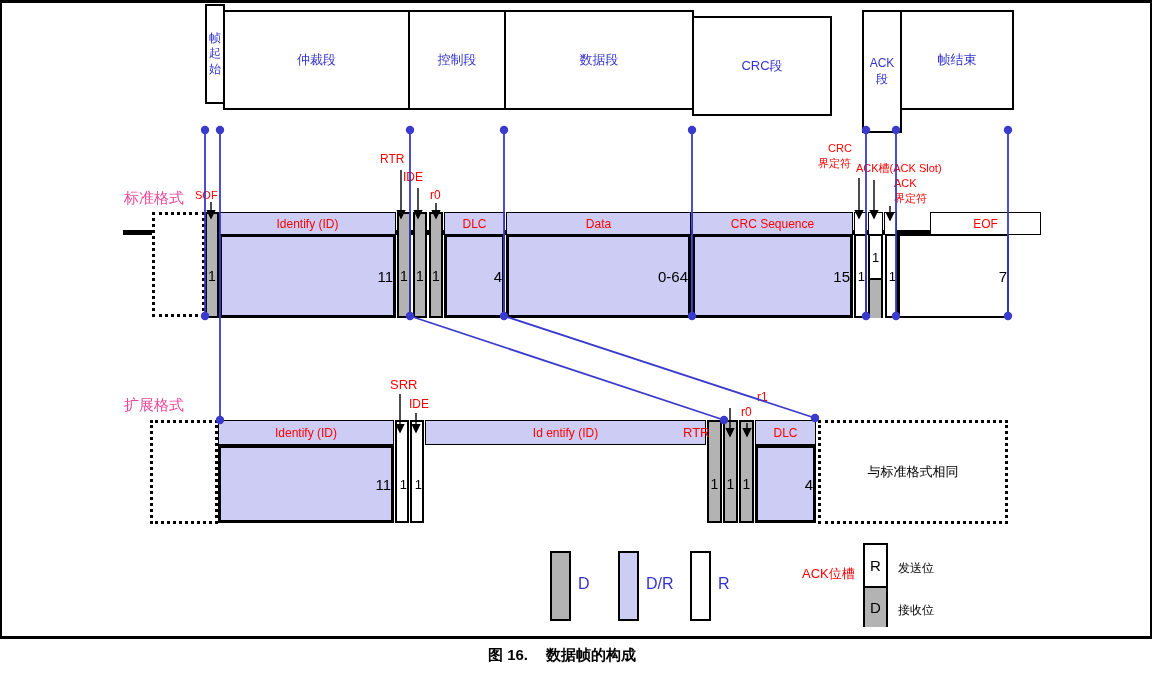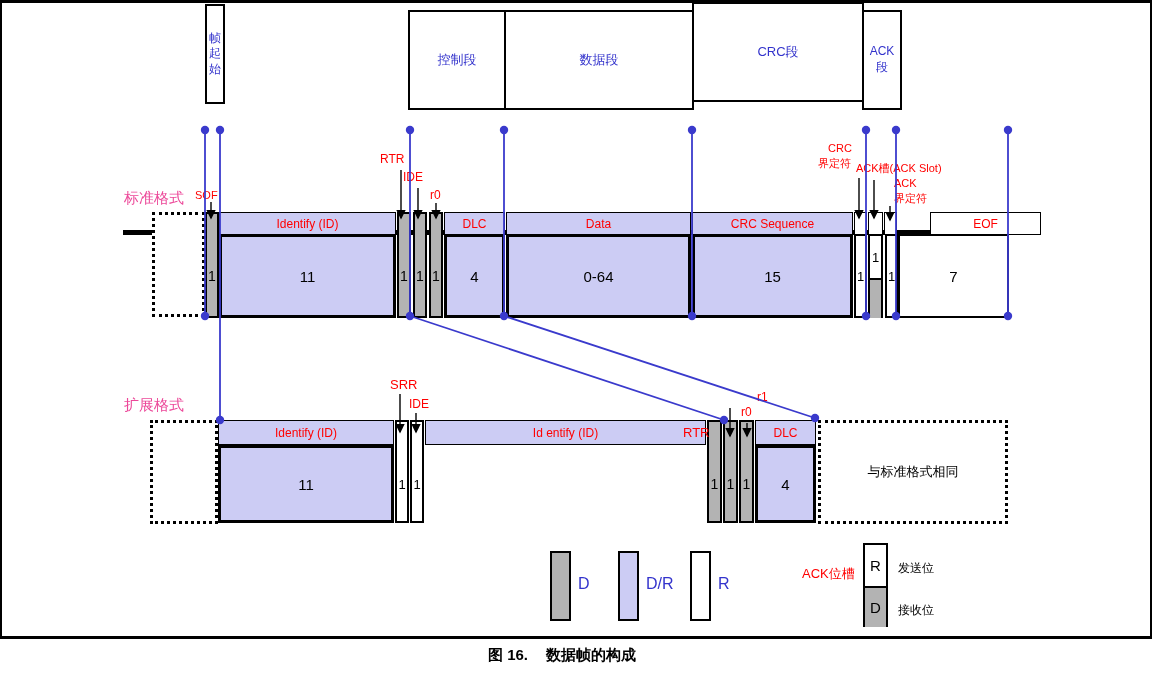--- a/index.html
+++ b/index.html
@@ -8,21 +8,21 @@
   .abs{position:absolute;box-sizing:border-box;}
   .framebar{background:#000;}
   .hdr{border:2px solid #000;background:#fff;color:#3333CC;display:flex;align-items:center;
        justify-content:center;text-align:center;font-size:13px;line-height:1.25;z-index:10;}
   .hdr.vert{word-break:break-all;font-size:12px;padding:0 2px;line-height:1.3;}
   .strip{border:1px solid #000;display:flex;align-items:center;justify-content:center;
          font-size:12px;color:#FF0000;white-space:nowrap;z-index:10;}
   .strip.purple{background:#CCCCF4;}
   .strip.white{background:#fff;}
   .vbox{border:3px solid #000;background:#CCCCF4;display:flex;align-items:center;
-        justify-content:center;font-size:15px;color:#000;z-index:10;}
+        justify-content:flex-end;font-size:15px;color:#000;z-index:10;}
   .vbox.thin{border-width:2px;background:#fff;}
   .graycol{background:#B3B3B3;border:2px solid #000;display:flex;align-items:center;
            justify-content:center;font-size:14px;color:#000;z-index:10;}
   .dotted{border:3px dotted #000;background:#fff;z-index:8;display:flex;align-items:center;
           justify-content:center;font-size:13px;color:#000;}
   .redlab{position:absolute;color:#FF0000;font-size:11px;white-space:nowrap;z-index:30;line-height:1.1;}
   .title{position:absolute;color:#ec4899;font-size:15px;white-space:nowrap;z-index:12;}
   .thickline{background:#000;z-index:6;}
   .legend-label{position:absolute;color:#3333CC;font-size:16px;z-index:12;}
   .blk-label{position:absolute;color:#000;font-size:12px;z-index:12;}
@@ -37,31 +37,37 @@
 <div id="stage">
 
   <div class="abs framebar" style="left:0;top:0;width:1152px;height:3px;"></div>
   <div class="abs framebar" style="left:0;top:0;width:2px;height:639px;"></div>
   <div class="abs framebar" style="left:1150px;top:0;width:2px;height:639px;"></div>
   <div class="abs framebar" style="left:0;top:636px;width:1152px;height:3px;"></div>
 
   <div class="abs hdr vert" style="left:205px;top:4px;width:20px;height:100px;">
       <span>帧起始</span>
     </div>
+  <div class="abs hdr" style="left:223px;top:10px;width:187px;height:100px;">
+      <span>仲裁段</span>
+    </div>
   <div class="abs hdr" style="left:408px;top:10px;width:98px;height:100px;">
       <span>控制段</span>
     </div>
   <div class="abs hdr" style="left:504px;top:10px;width:190px;height:100px;">
       <span>数据段</span>
     </div>
-  <div class="abs hdr" style="left:692px;top:2px;width:172px;height:100px;">
+  <div class="abs hdr" style="left:692px;top:16px;width:140px;height:100px;">
       <span>CRC段</span>
     </div>
-  <div class="abs hdr vert" style="left:862px;top:10px;width:40px;height:100px;">
+  <div class="abs hdr vert" style="left:862px;top:10px;width:40px;height:123px;">
       <span>ACK段</span>
+    </div>
+  <div class="abs hdr" style="left:900px;top:10px;width:114px;height:100px;">
+      <span>帧结束</span>
     </div>
 
   <div class="title" style="left:124px;top:189px;">标准格式</div>
   <div class="abs dotted" style="left:152px;top:212px;width:53px;height:105px;"></div>
   <div class="abs thickline" style="left:123px;top:230px;width:903px;height:5px;"></div>
 
   <div class="abs strip purple" style="left:219px;top:212px;width:177px;height:23px;">
       <span>Identify (ID)</span>
     </div>
   <div class="abs strip purple" style="left:444px;top:212px;width:61px;height:23px;">

